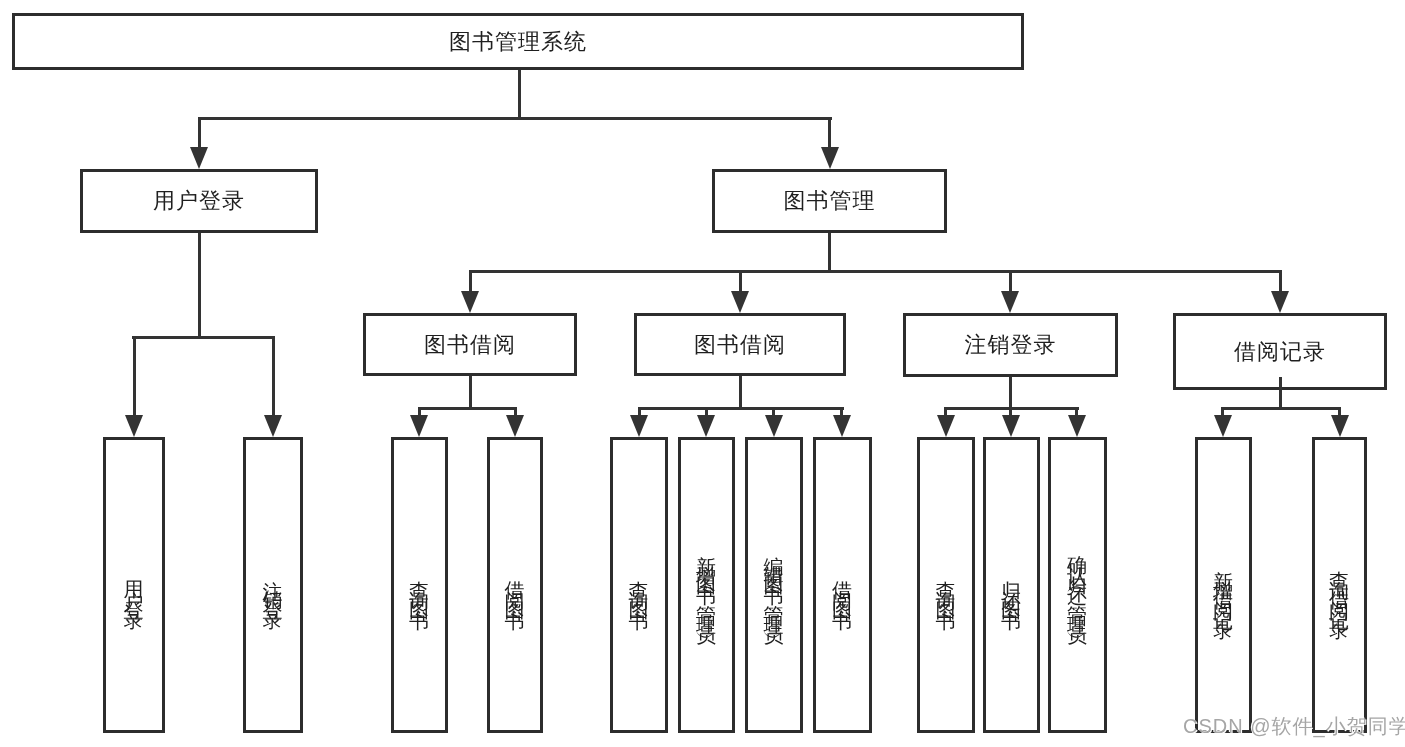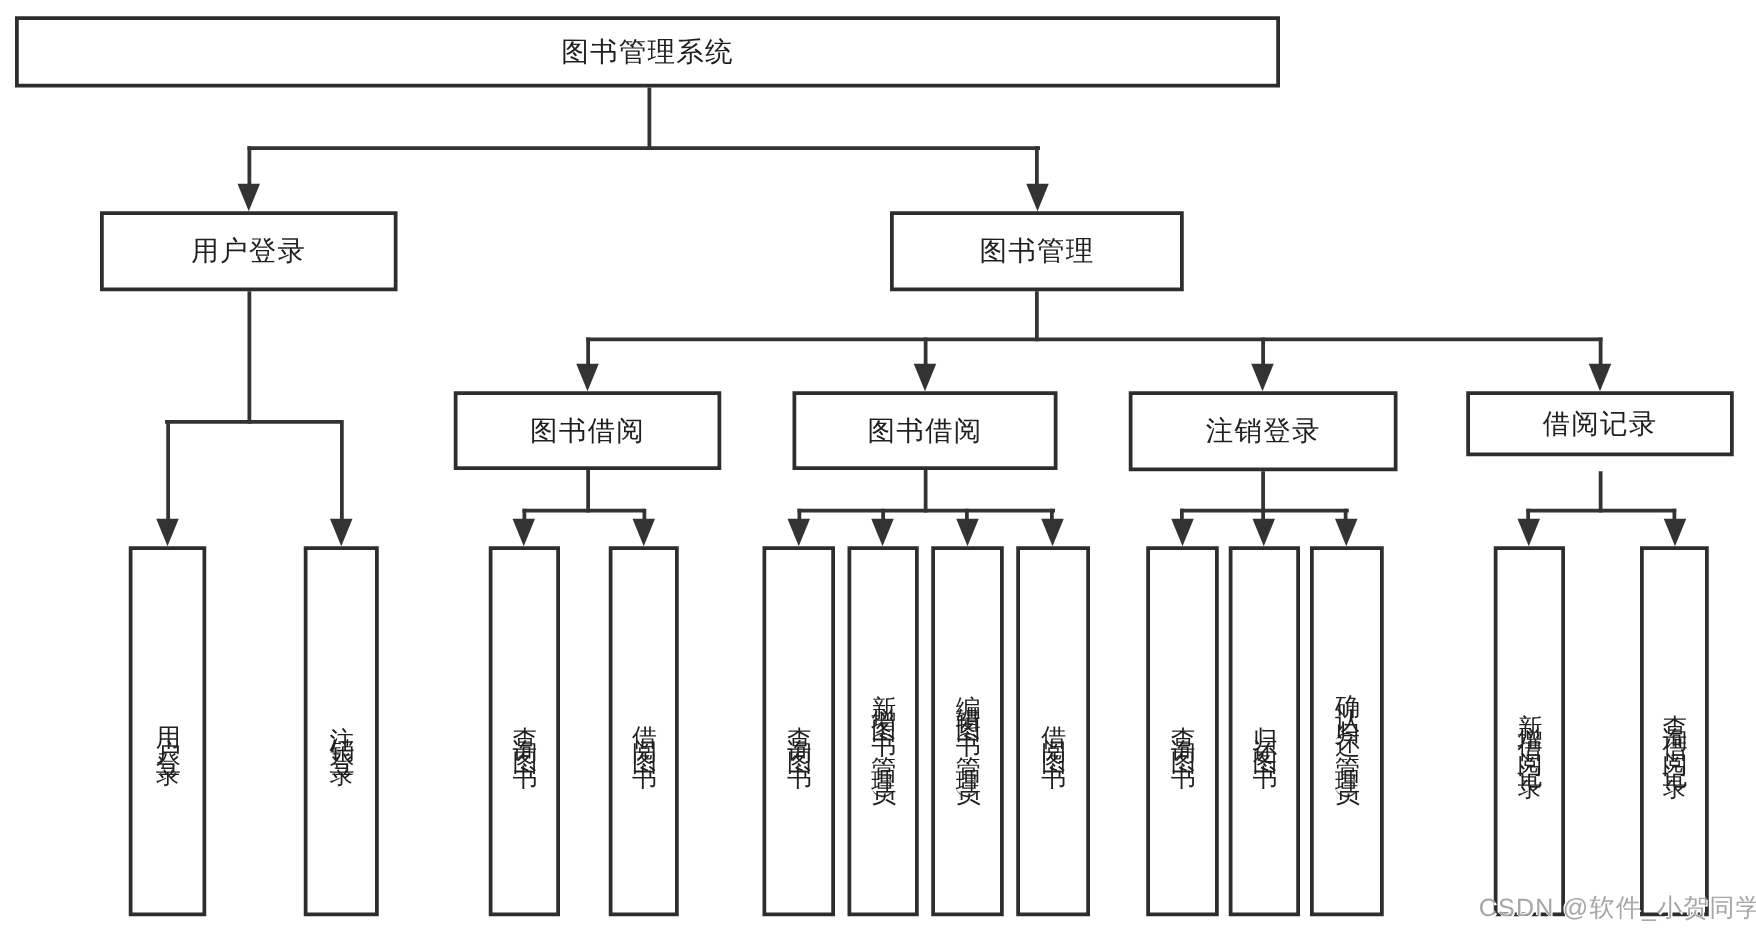--- a/index.html
+++ b/index.html
@@ -96,21 +96,21 @@
 
   <div class="box" style="left:363px;top:313px;width:214px;height:63px;">
     <span class="hlabel">图书借阅</span>
   </div>
   <div class="box" style="left:634px;top:313px;width:212px;height:63px;">
     <span class="hlabel">图书借阅</span>
   </div>
   <div class="box" style="left:903px;top:313px;width:215px;height:64px;">
     <span class="hlabel">注销登录</span>
   </div>
-  <div class="box" style="left:1173px;top:313px;width:214px;height:52px;text-align:right;">
+  <div class="box" style="left:1173px;top:313px;width:214px;height:77px;text-align:right;">
     <span class="hlabel">借阅记录</span>
   </div>
 
   <div class="vl" style="left:469px;top:376px;height:34px;"></div>
   <div class="hl" style="left:418px;top:407px;width:98px;"></div>
   <div class="vl" style="left:418px;top:407px;height:10px;"></div>
   <div class="ah" style="left:410px;top:415px;"></div>
   <div class="vl" style="left:514px;top:407px;height:10px;"></div>
   <div class="ah" style="left:506px;top:415px;"></div>
 

